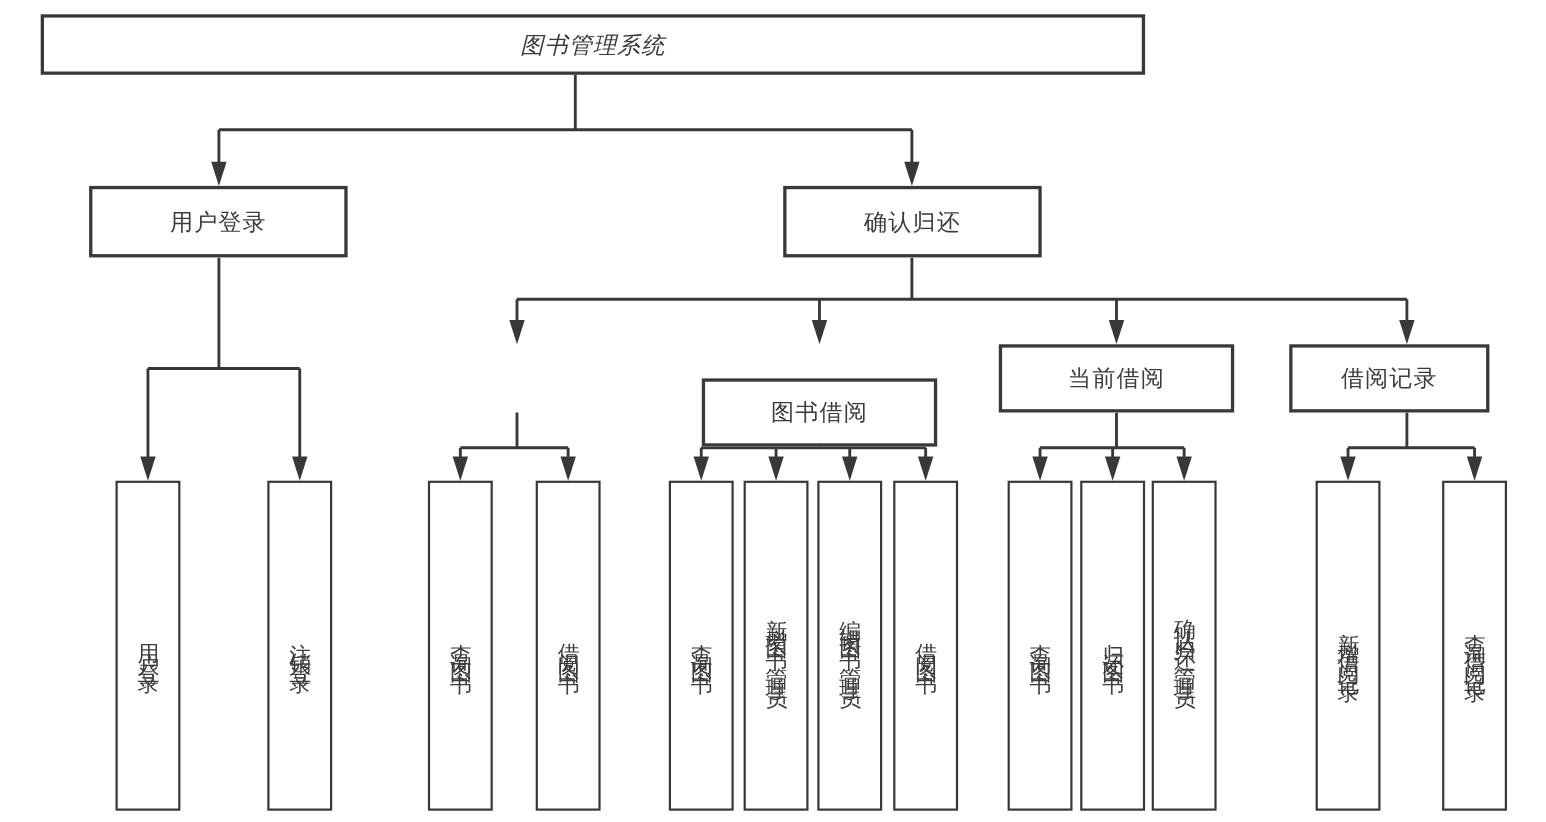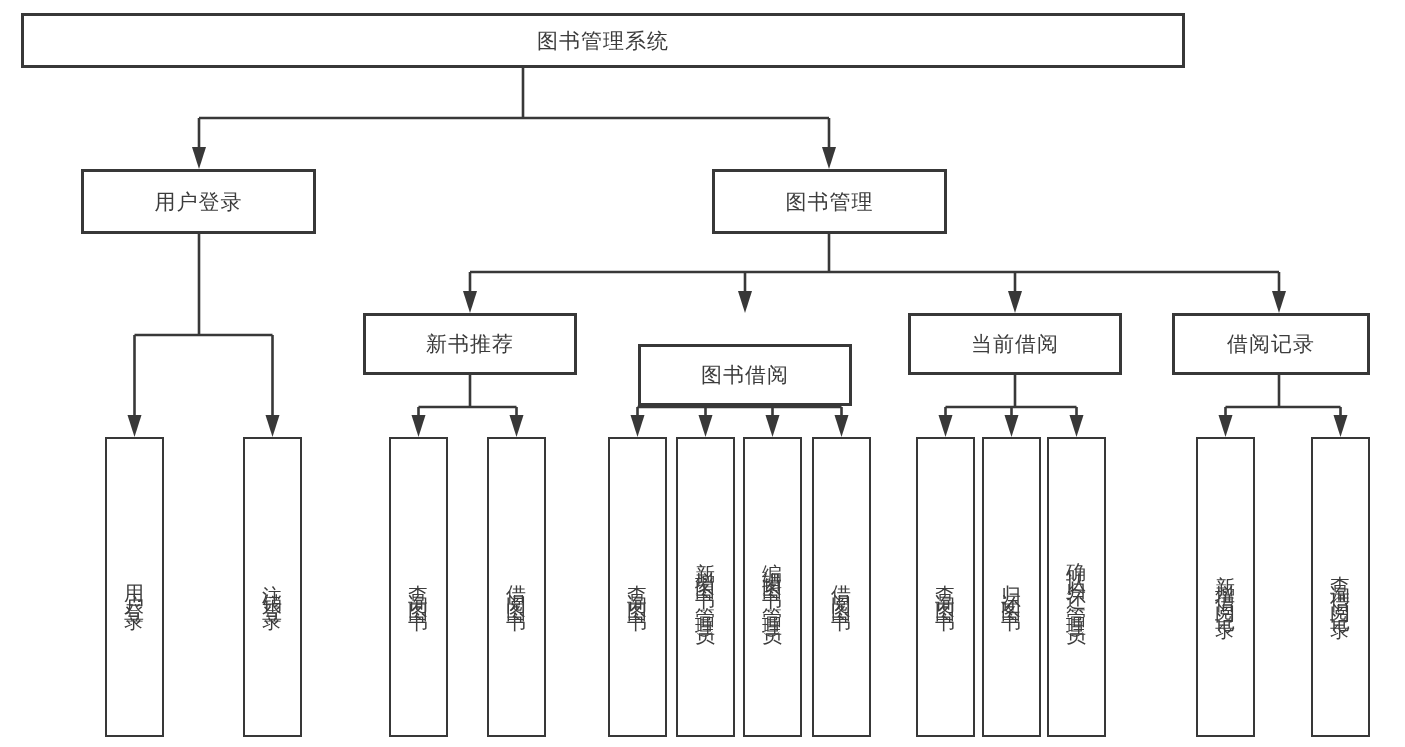--- a/index.html
+++ b/index.html
@@ -68,41 +68,38 @@
       <polygon points="765.5,415 779.5,415 772.5,437"></polygon>
       <polygon points="834.5,415 848.5,415 841.5,437"></polygon>
       <polygon points="938.5,415 952.5,415 945.5,437"></polygon>
       <polygon points="1004.5,415 1018.5,415 1011.5,437"></polygon>
       <polygon points="1069.5,415 1083.5,415 1076.5,437"></polygon>
       <polygon points="1218.5,415 1232.5,415 1225.5,437"></polygon>
       <polygon points="1333.5,415 1347.5,415 1340.5,437"></polygon>
     </g>
   </svg>
 
-  <div class="node" style="left:21px;top:13px;width:1164px;height:55px;">
+  <div class="node" style="left:37px;top:13px;width:1004px;height:55px;font-style:italic;">
     <span>图书管理系统</span>
   </div>
 
   <div class="node" style="left:81px;top:169px;width:235px;height:65px;">
     <span>用户登录</span>
   </div>
   <div class="node" style="left:712px;top:169px;width:235px;height:65px;">
-    <span>图书管理</span>
+    <span>确认归还</span>
   </div>
 
-  <div class="node" style="left:363px;top:313px;width:214px;height:62px;">
-    <span>新书推荐</span>
-  </div>
   <div class="node" style="left:638px;top:313px;width:214px;height:62px;margin-top:31px;">
     <span>图书借阅</span>
   </div>
   <div class="node" style="left:908px;top:313px;width:214px;height:62px;">
     <span>当前借阅</span>
   </div>
-  <div class="node" style="left:1172px;top:313px;width:198px;height:62px;">
+  <div class="node" style="left:1172px;top:313px;width:182px;height:62px;">
     <span>借阅记录</span>
   </div>
 
   <div class="leaf" style="left:105px;">
     <span class="vtext">用户登录</span>
   </div>
   <div class="leaf" style="left:243px;">
     <span class="vtext">注销登录</span>
   </div>
 

